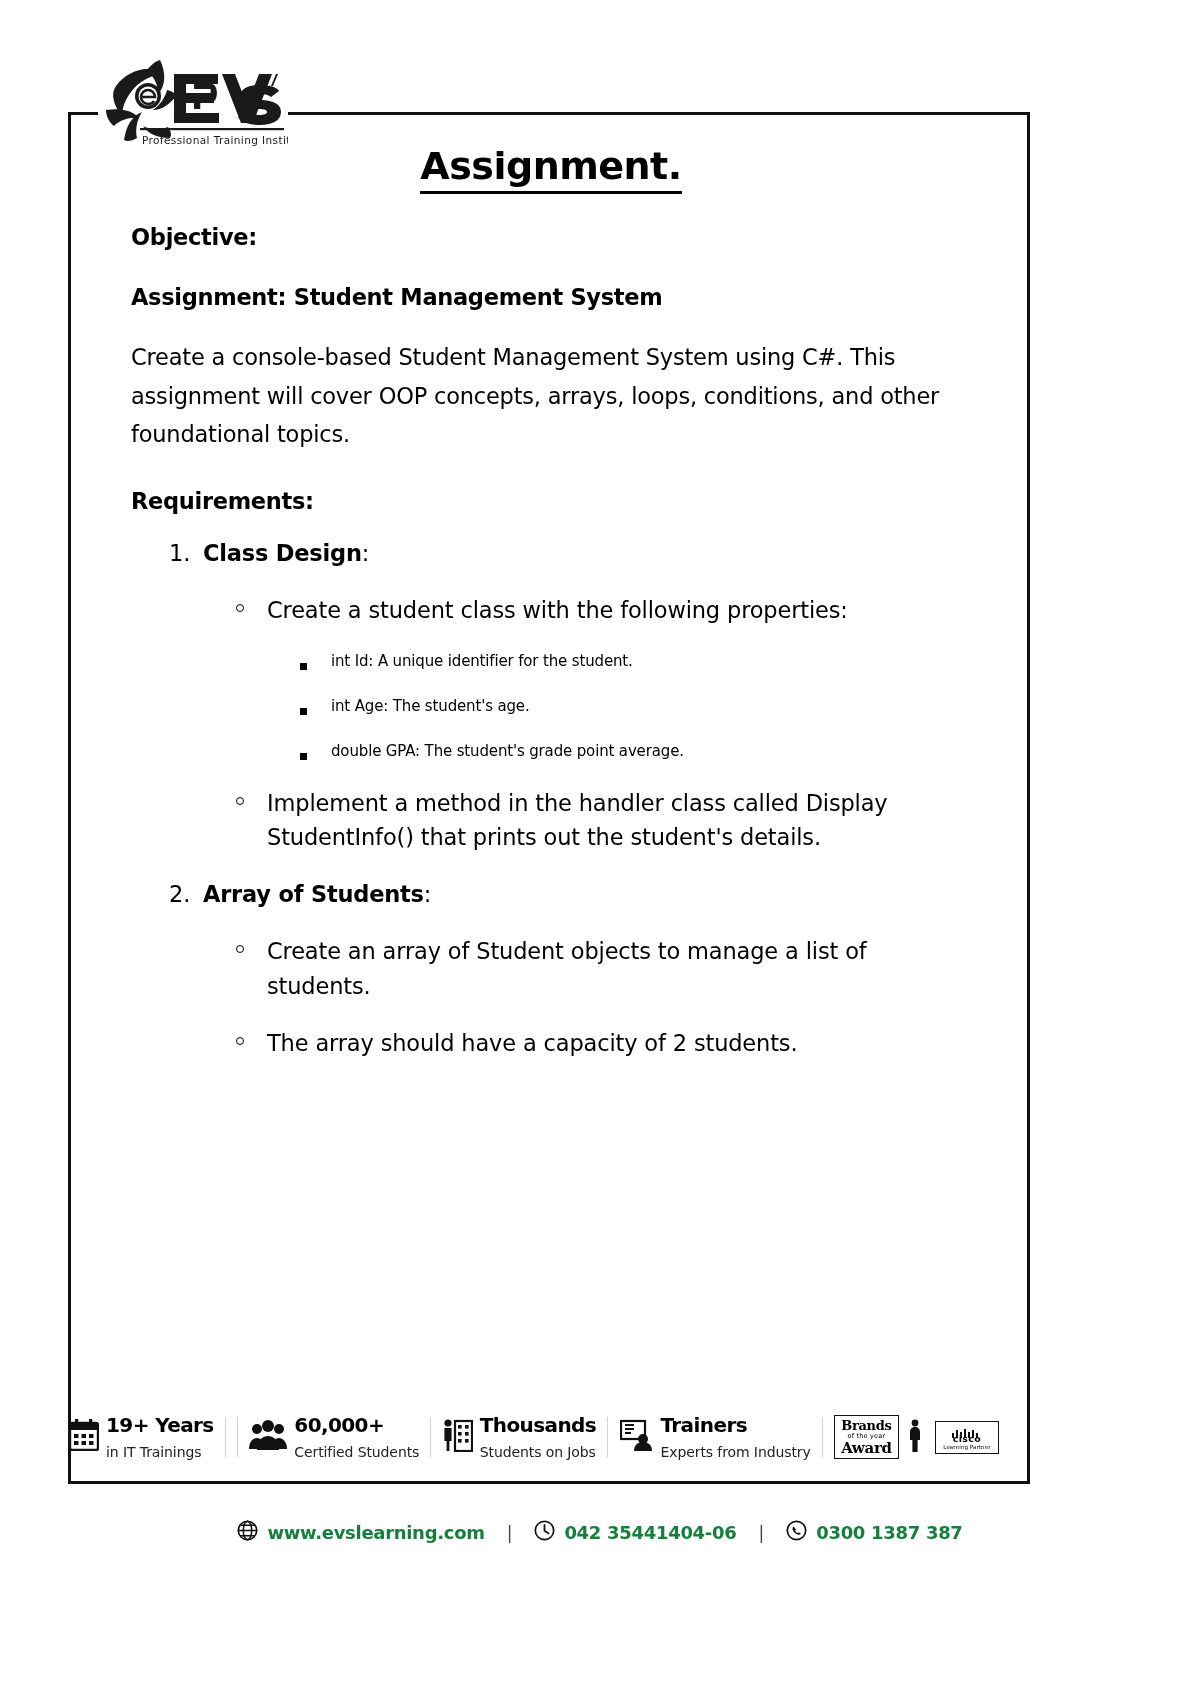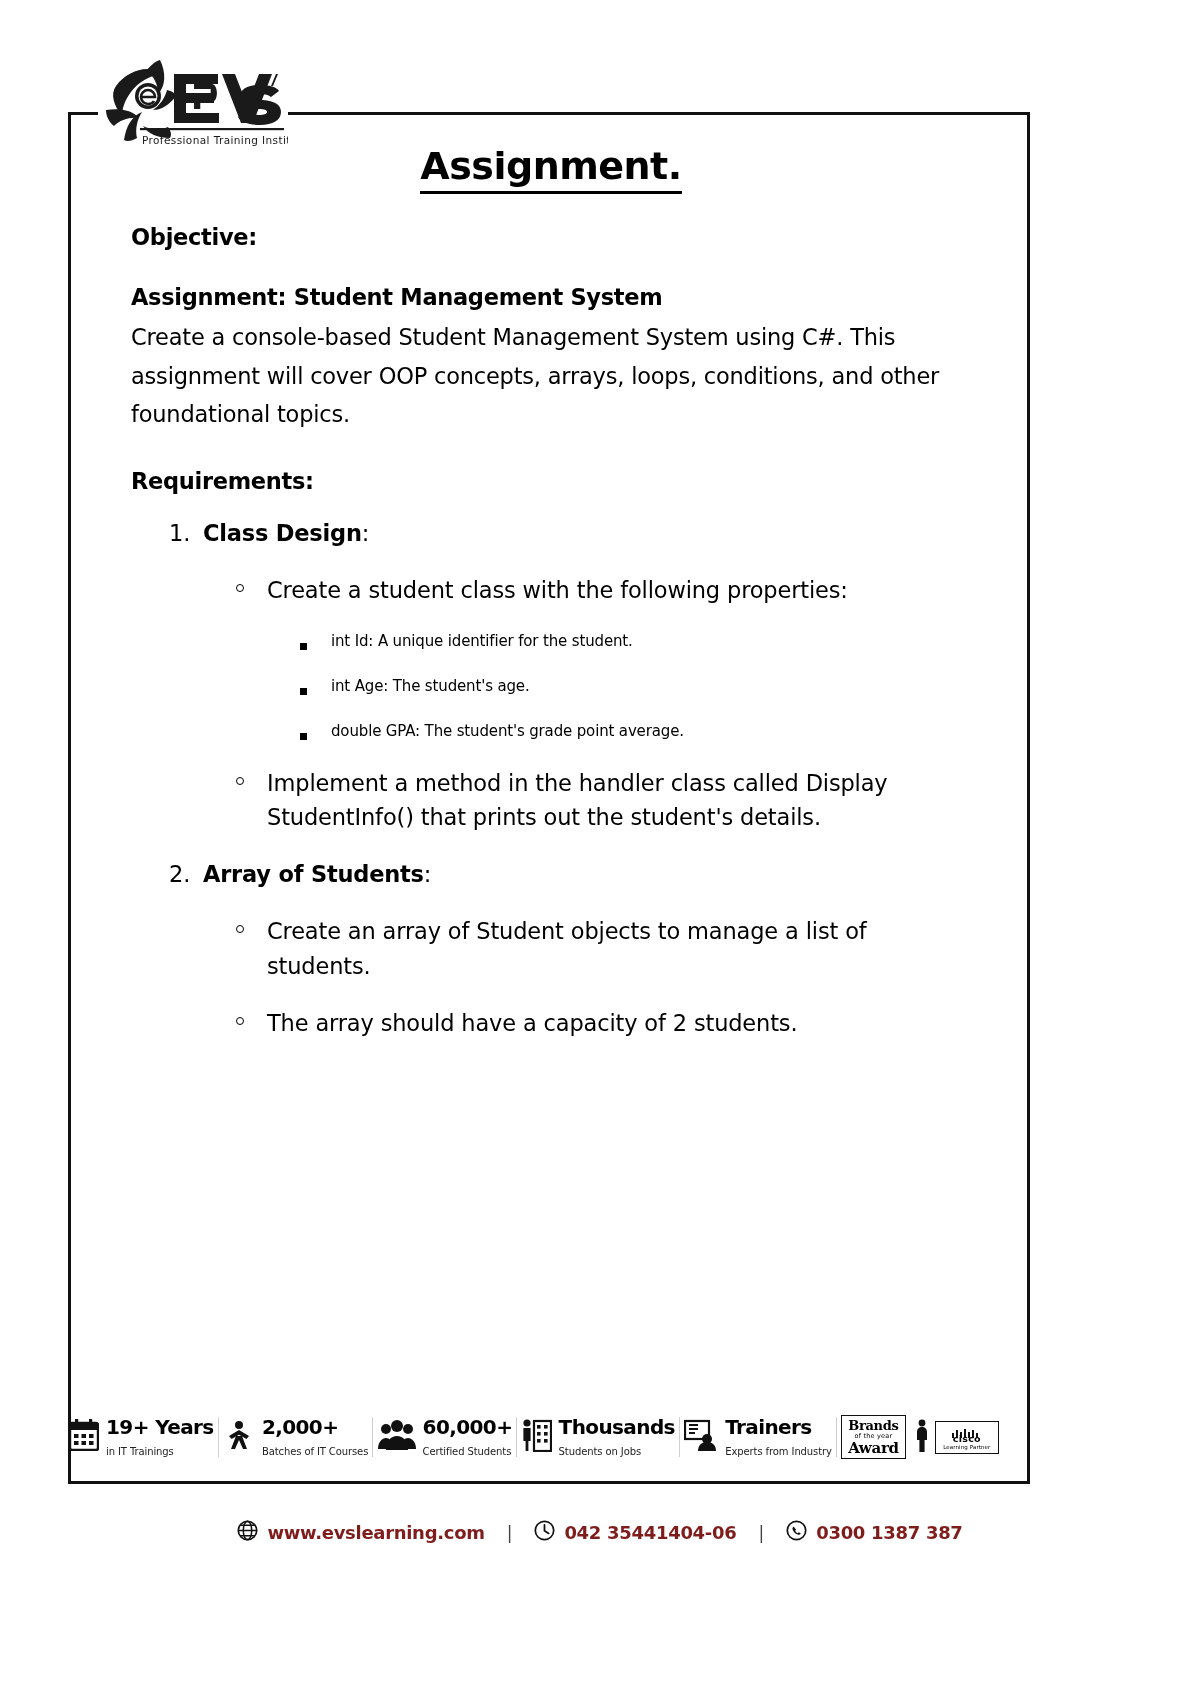--- a/index.html
+++ b/index.html
@@ -74,21 +74,21 @@
     font-weight: bold;
     font-size: 22.5px;
     margin: 34px 0 0 0;
     letter-spacing: -0.3px;
   }
   .para {
     font-family: "DejaVu Sans", sans-serif;
     font-weight: normal;
     font-size: 22.5px;
     line-height: 1.72;
-    margin: 8px 0 0 0;
+    margin: 28px 0 0 0;
     letter-spacing: -0.2px;
   }
 
   
   ol.lvl1 {
     list-style: none;
     margin: 22px 0 0 0;
     padding: 0;
   }
   ol.lvl1 > li {
@@ -182,21 +182,21 @@
     font-family: "DejaVu Sans", sans-serif;
     font-weight: bold;
     font-size: 20px;
     letter-spacing: -0.6px;
     display: block;
     white-space: nowrap;
   }
   .badge-small {
     font-family: "DejaVu Sans", sans-serif;
     font-weight: normal;
-    font-size: 10px;
+    font-size: 14px;
     letter-spacing: -0.1px;
     display: block;
     margin-top: 10px;
     white-space: nowrap;
     color: #222;
   }
   .badge-sep {
     width: 1px;
     height: 40px;
     background: #d0d0d0;
@@ -236,21 +236,21 @@
     gap: 20px;
     font-family: "DejaVu Sans", sans-serif;
   }
   .contact-item {
     display: flex;
     align-items: center;
     gap: 9px;
     font-size: 18px;
     font-weight: bold;
     letter-spacing: -0.3px;
-    color: #7f1d1d;
+    color: #15803d;
   }
   .contact-div {
     font-size: 17px;
     color: #444;
     font-weight: normal;
     padding: 0 2px;
   }
 </style>
 </head>
 <body>
@@ -369,33 +369,20 @@
         </svg>
       </span>
       <span class="badge-text">
         <span class="badge-big">19+ Years</span>
         <span class="badge-small">in IT Trainings</span>
       </span>
     </div>
 
     <div class="badge-sep"></div>
 
-    <div class="badge">
-      <span class="badge-icon">
-        <svg width="32" height="32" viewBox="0 0 32 32">
-          <circle cx="16" cy="6" r="4" fill="#111"></circle>
-          <path d="M16 11 l-10 6 l2.6 3 l7.4 -4.2 l7.4 4.2 l2.6 -3 Z" fill="#111"></path>
-          <path d="M13 17 l-5 13 h4 l4 -9 l4 9 h4 l-5 -13 Z" fill="#111"></path>
-        </svg>
-      </span>
-      <span class="badge-text">
-        <span class="badge-big">2,000+</span>
-        <span class="badge-small">Batches of IT Courses</span>
-      </span>
-    </div>
 
     <div class="badge-sep"></div>
 
     <div class="badge">
       <span class="badge-icon">
         <svg width="38" height="32" viewBox="0 0 38 32">
           <circle cx="8" cy="10" r="5" fill="#111"></circle>
           <circle cx="30" cy="10" r="5" fill="#111"></circle>
           <circle cx="19" cy="7" r="6" fill="#111"></circle>
           <path d="M0 30 c0 -7 4 -11 8 -11 c4 0 8 4 8 11 Z" fill="#111"></path>

